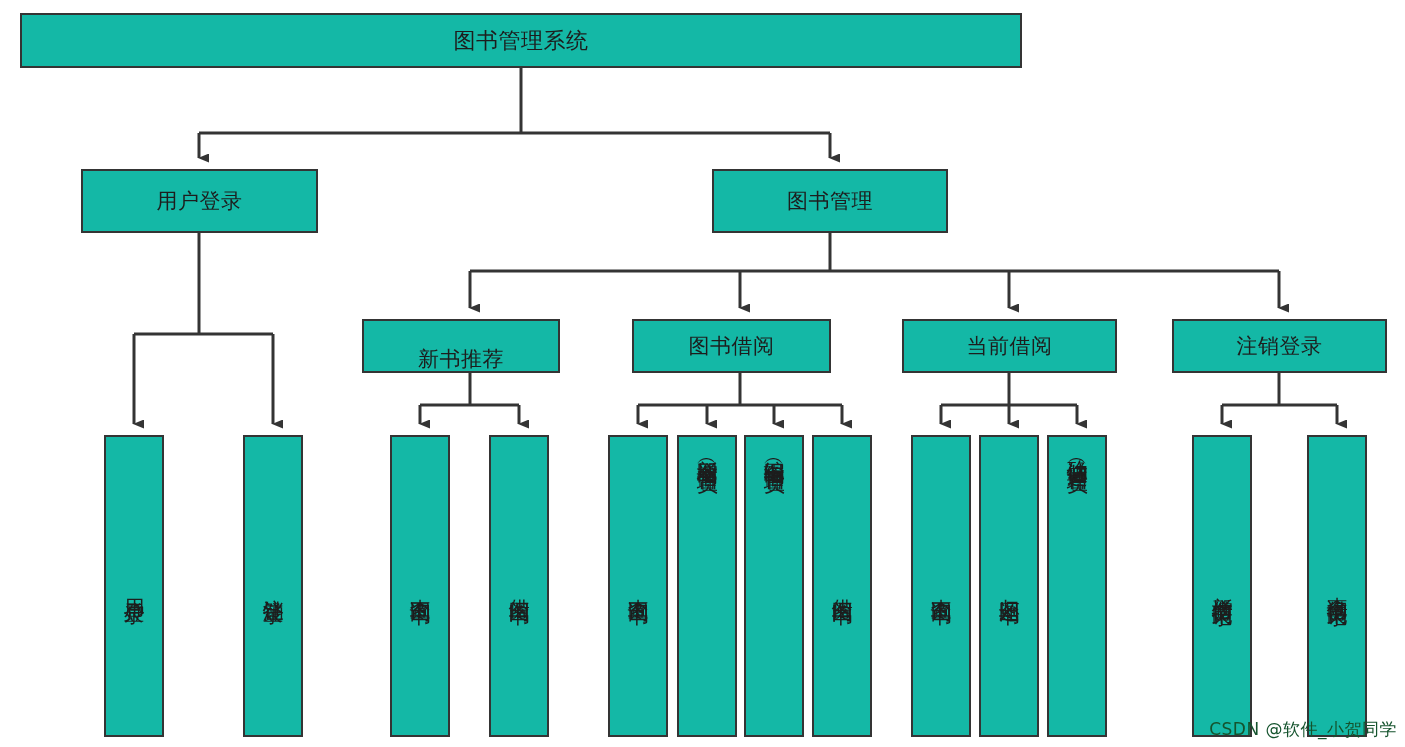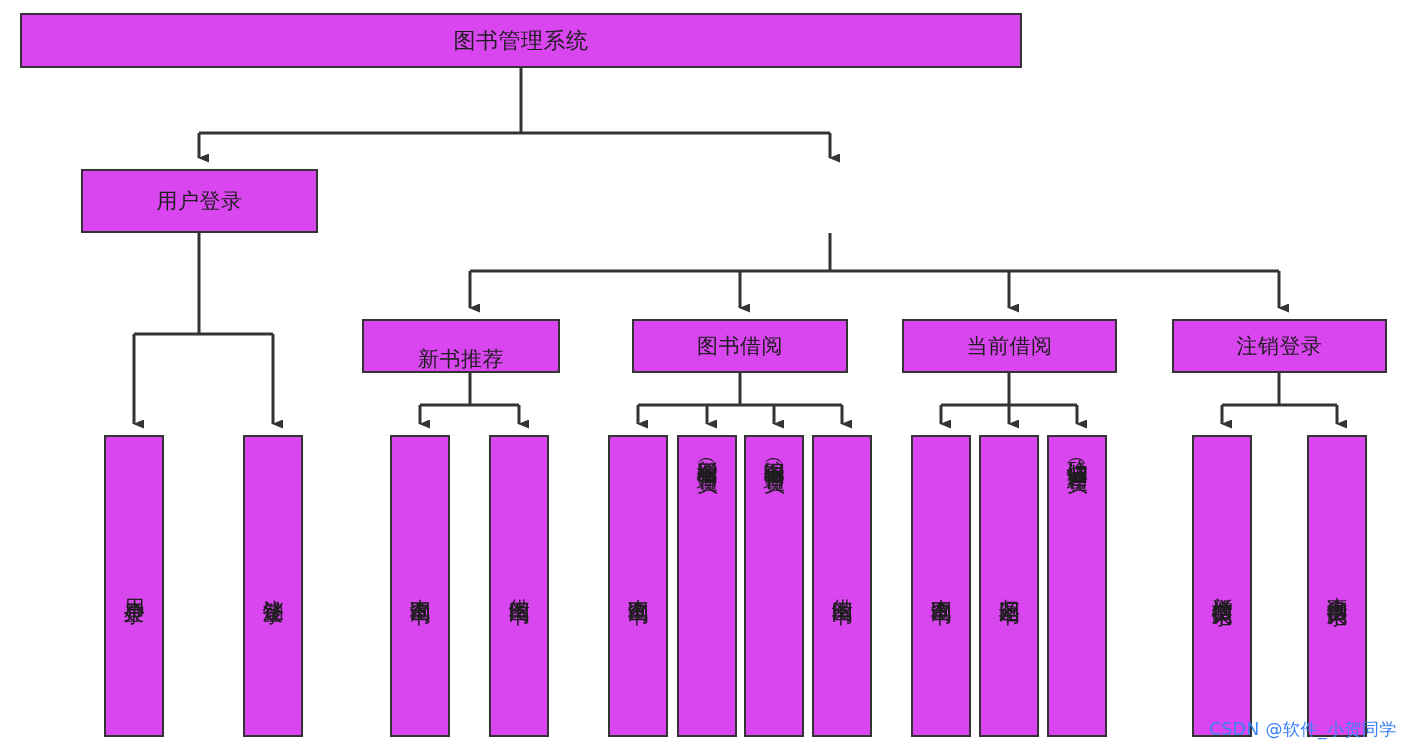--- a/index.html
+++ b/index.html
@@ -22,21 +22,21 @@
     position: absolute;
     left: 0;
     top: 0;
     width: 1405px;
     height: 747px;
   }
   .node {
     position: absolute;
     box-sizing: border-box;
     border: 2px solid #343434;
-    background: #d946ef;
+    background: #14b8a6;
     display: flex;
     align-items: center;
     justify-content: center;
     z-index: 2;
   }
   .node-label {
     font-size: 21px;
     line-height: 1.15;
     color: #1d1d1d;
     letter-spacing: 0.5px;
@@ -58,21 +58,21 @@
     font-size: 21px;
     line-height: 1.45;
     letter-spacing: 2px;
     white-space: nowrap;
   }
   #watermark {
     position: absolute;
     right: 8px;
     bottom: 6px;
     font-size: 17px;
-    color: #3b82f6;
+    color: #14532d;
     letter-spacing: 0.5px;
     z-index: 5;
     white-space: nowrap;
     pointer-events: none;
   }
 </style>
 </head>
 <body>
 
 <div id="diagram-root">
@@ -127,25 +127,28 @@
     </g>
   </svg>
 
   <div class="node root" style="left:20px; top:13px; width:1002px; height:55px;">
     <span class="node-label">图书管理系统</span>
   </div>
 
   <div class="node" style="left:81px; top:169px; width:237px; height:64px;">
     <span class="node-label">用户登录</span>
   </div>
+  <div class="node" style="left:712px; top:169px; width:236px; height:64px;">
+    <span class="node-label">图书管理</span>
+  </div>
 
   <div class="node" style="left:362px; top:319px; width:198px; height:54px;align-items:flex-end;">
     <span class="node-label">新书推荐</span>
   </div>
-  <div class="node" style="left:632px; top:319px; width:216px; height:54px;">
+  <div class="node" style="left:632px; top:319px; width:199px; height:54px;">
     <span class="node-label">图书借阅</span>
   </div>
   <div class="node" style="left:902px; top:319px; width:215px; height:54px;text-align:center;">
     <span class="node-label">当前借阅</span>
   </div>
   <div class="node" style="left:1172px; top:319px; width:215px; height:54px;">
     <span class="node-label">注销登录</span>
   </div>
 
   <div class="node leaf centered" style="left:104px; top:435px; width:60px; height:302px;">

